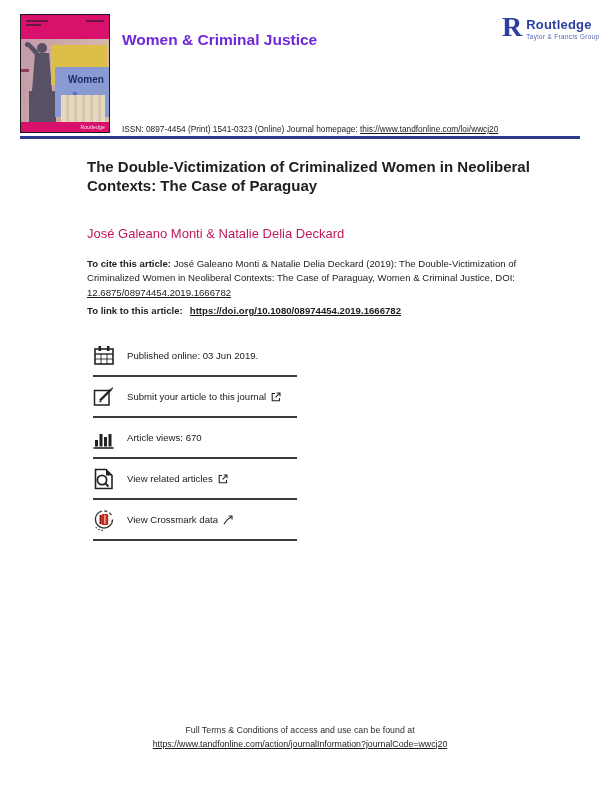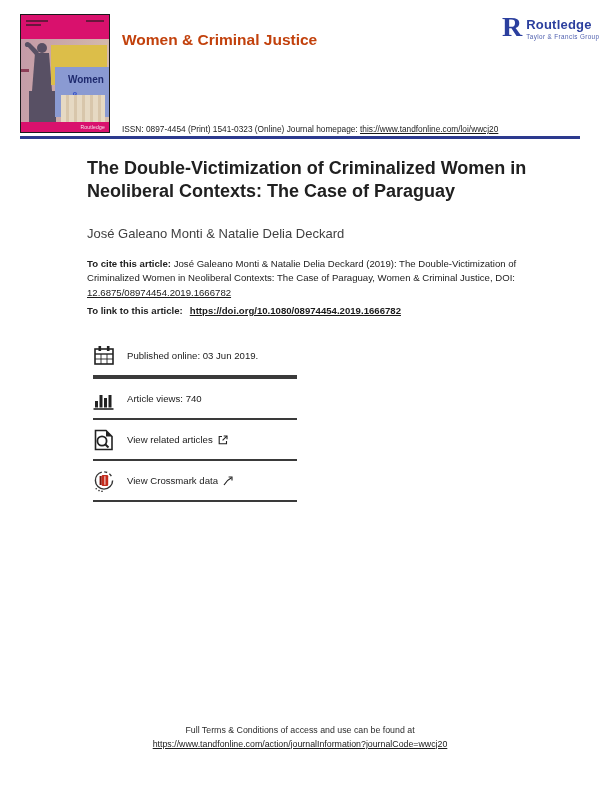--- a/index.html
+++ b/index.html
@@ -34,35 +34,35 @@
   .cover-bluebox .w2{font-size:9px;font-weight:bold;color:#1f2a6e;}
   .cover-bluebox .w3{font-size:9px;font-weight:bold;color:#1f2a6e;margin-left:8px;}
   .cover-bottom{
     position:relative;height:10px;background:#d9116d;
   }
   .cover-bottom .mini-logo{
     position:absolute;right:4px;top:2px;font-size:5px;color:#f5e9ef;letter-spacing:.2px;
   }
   .statue{position:absolute;left:0;top:0;}
   
-  .journal-title{position:absolute;left:122px;top:31px;font-size:15.5px;font-weight:bold;color:#c2410c;}
+  .journal-title{position:absolute;left:122px;top:31px;font-size:15.5px;font-weight:bold;color:#6d28d9;}
   .publisher{position:absolute;left:502px;top:14px;display:flex;align-items:flex-start;color:#2b3f9e;}
   .publisher .bigR{font-size:28px;font-weight:bold;line-height:26px;font-family:"Liberation Serif","DejaVu Serif",serif;}
   .publisher .stack{margin-left:4px;margin-top:3px;}
   .publisher .name{font-size:13px;font-weight:bold;letter-spacing:.2px;}
   .publisher .tagline{font-size:6.3px;letter-spacing:.4px;opacity:.85;margin-top:1px;}
   .issn-line{position:absolute;left:122px;top:124px;font-size:8.3px;color:#222;white-space:nowrap;}
   .link{ text-decoration:underline;cursor:pointer;color:#1a1a1a;}
   .navy-rule{position:absolute;left:20px;top:136px;width:560px;height:3px;background:#2c3a8e;}
   
   .article-title{
     position:absolute;left:87px;top:157px;width:465px;
-    font-size:18px;line-height:1.28;font-weight:bold;color:#202020;
-  }
-  .authors{position:absolute;left:87px;top:226px;font-size:13px;color:#404040;}
+    font-size:15px;line-height:1.28;font-weight:bold;color:#202020;
+  }
+  .authors{position:absolute;left:87px;top:226px;font-size:13px;color:#be185d;}
   .cite-block{position:absolute;left:87px;top:257px;width:448px;font-size:9.6px;line-height:1.5;color:#222;}
   .cite-block b{font-weight:bold;}
   .link-block{position:absolute;left:87px;top:305px;font-size:9.6px;color:#222;}
   .link-block .link{margin-left:7px;font-weight:bold;}
   
   .actions{position:absolute;left:93px;top:336px;width:204px;}
   .action-row{display:flex;align-items:center;height:39px;}
   .action-row .ic{width:22px;height:22px;flex:0 0 22px;margin-right:12px;}
   .action-row .lbl{font-size:9.6px;color:#1a1a1a;white-space:nowrap;}
   .action-row .ext{margin-left:5px;width:10px;height:10px;}
@@ -145,33 +145,47 @@
       <g stroke="#222" stroke-width="0.9">
         <line x1="8" y1="9" x2="8" y2="19"></line>
           <line x1="14" y1="9" x2="14" y2="19"></line>
         <line x1="2" y1="14" x2="20" y2="14"></line>
       </g>
     </svg>
     <span class="lbl">Published online: 03 Jun 2019.</span>
   </div>
   <div class="divider"></div>
 
+  <div class="action-row">
+    <svg class="ic" viewBox="0 0 22 22">
+      <rect x="1.5" y="4.5" width="14.5" height="14.5" fill="none" stroke="#222" stroke-width="1.5"></rect>
+      <line x1="7" y1="14.5" x2="18" y2="3.5" stroke="#222" stroke-width="2.4"></line>
+      <path d="M5.8 16.2 L7 14.5 L8.8 16 Z" fill="#222"></path>
+      <line x1="18" y1="3.5" x2="19.8" y2="1.8" stroke="#222" stroke-width="1.2"></line>
+    </svg>
+    <span class="lbl">Submit your article to this journal</span>
+    <svg class="ext" viewBox="0 0 10 10">
+      <path d="M4 1.5 H1.2 V8.8 H8.5 V6" fill="none" stroke="#222" stroke-width="1.1"></path>
+      <path d="M5.7 1 H9 V4.3" fill="none" stroke="#222" stroke-width="1.1"></path>
+      <line x1="4.6" y1="5.4" x2="8.8" y2="1.2" stroke="#222" stroke-width="1.1"></line>
+    </svg>
+  </div>
   <div class="divider"></div>
 
   <div class="action-row">
     <svg class="ic" viewBox="0 0 22 22">
       <g fill="#222">
         <rect x="2" y="13" width="3" height="6.5"></rect>
         <rect x="6.5" y="7" width="3" height="12.5"></rect>
         <rect x="11" y="10" width="3" height="9.5"></rect>
         <rect x="15.5" y="7" width="3" height="12.5"></rect>
       </g>
       <line x1="0.5" y1="21" x2="20.5" y2="21" stroke="#222" stroke-width="1.6"></line>
     </svg>
-    <span class="lbl">Article views: 740</span>
+    <span class="lbl">Article views: 670</span>
   </div>
   <div class="divider"></div>
 
   <div class="action-row">
     <svg class="ic" viewBox="0 0 22 22">
       <path d="M2.5 1.5 H13 L19 7.5 V20.5 H2.5 Z" fill="none" stroke="#222" stroke-width="1.6"></path>
       <path d="M13 1.5 V7.5 H19 Z" fill="#222"></path>
       <circle cx="9" cy="12" r="4.6" fill="none" stroke="#222" stroke-width="1.8"></circle>
       <line x1="12.2" y1="15.2" x2="15.5" y2="18.5" stroke="#222" stroke-width="2"></line>
     </svg>

